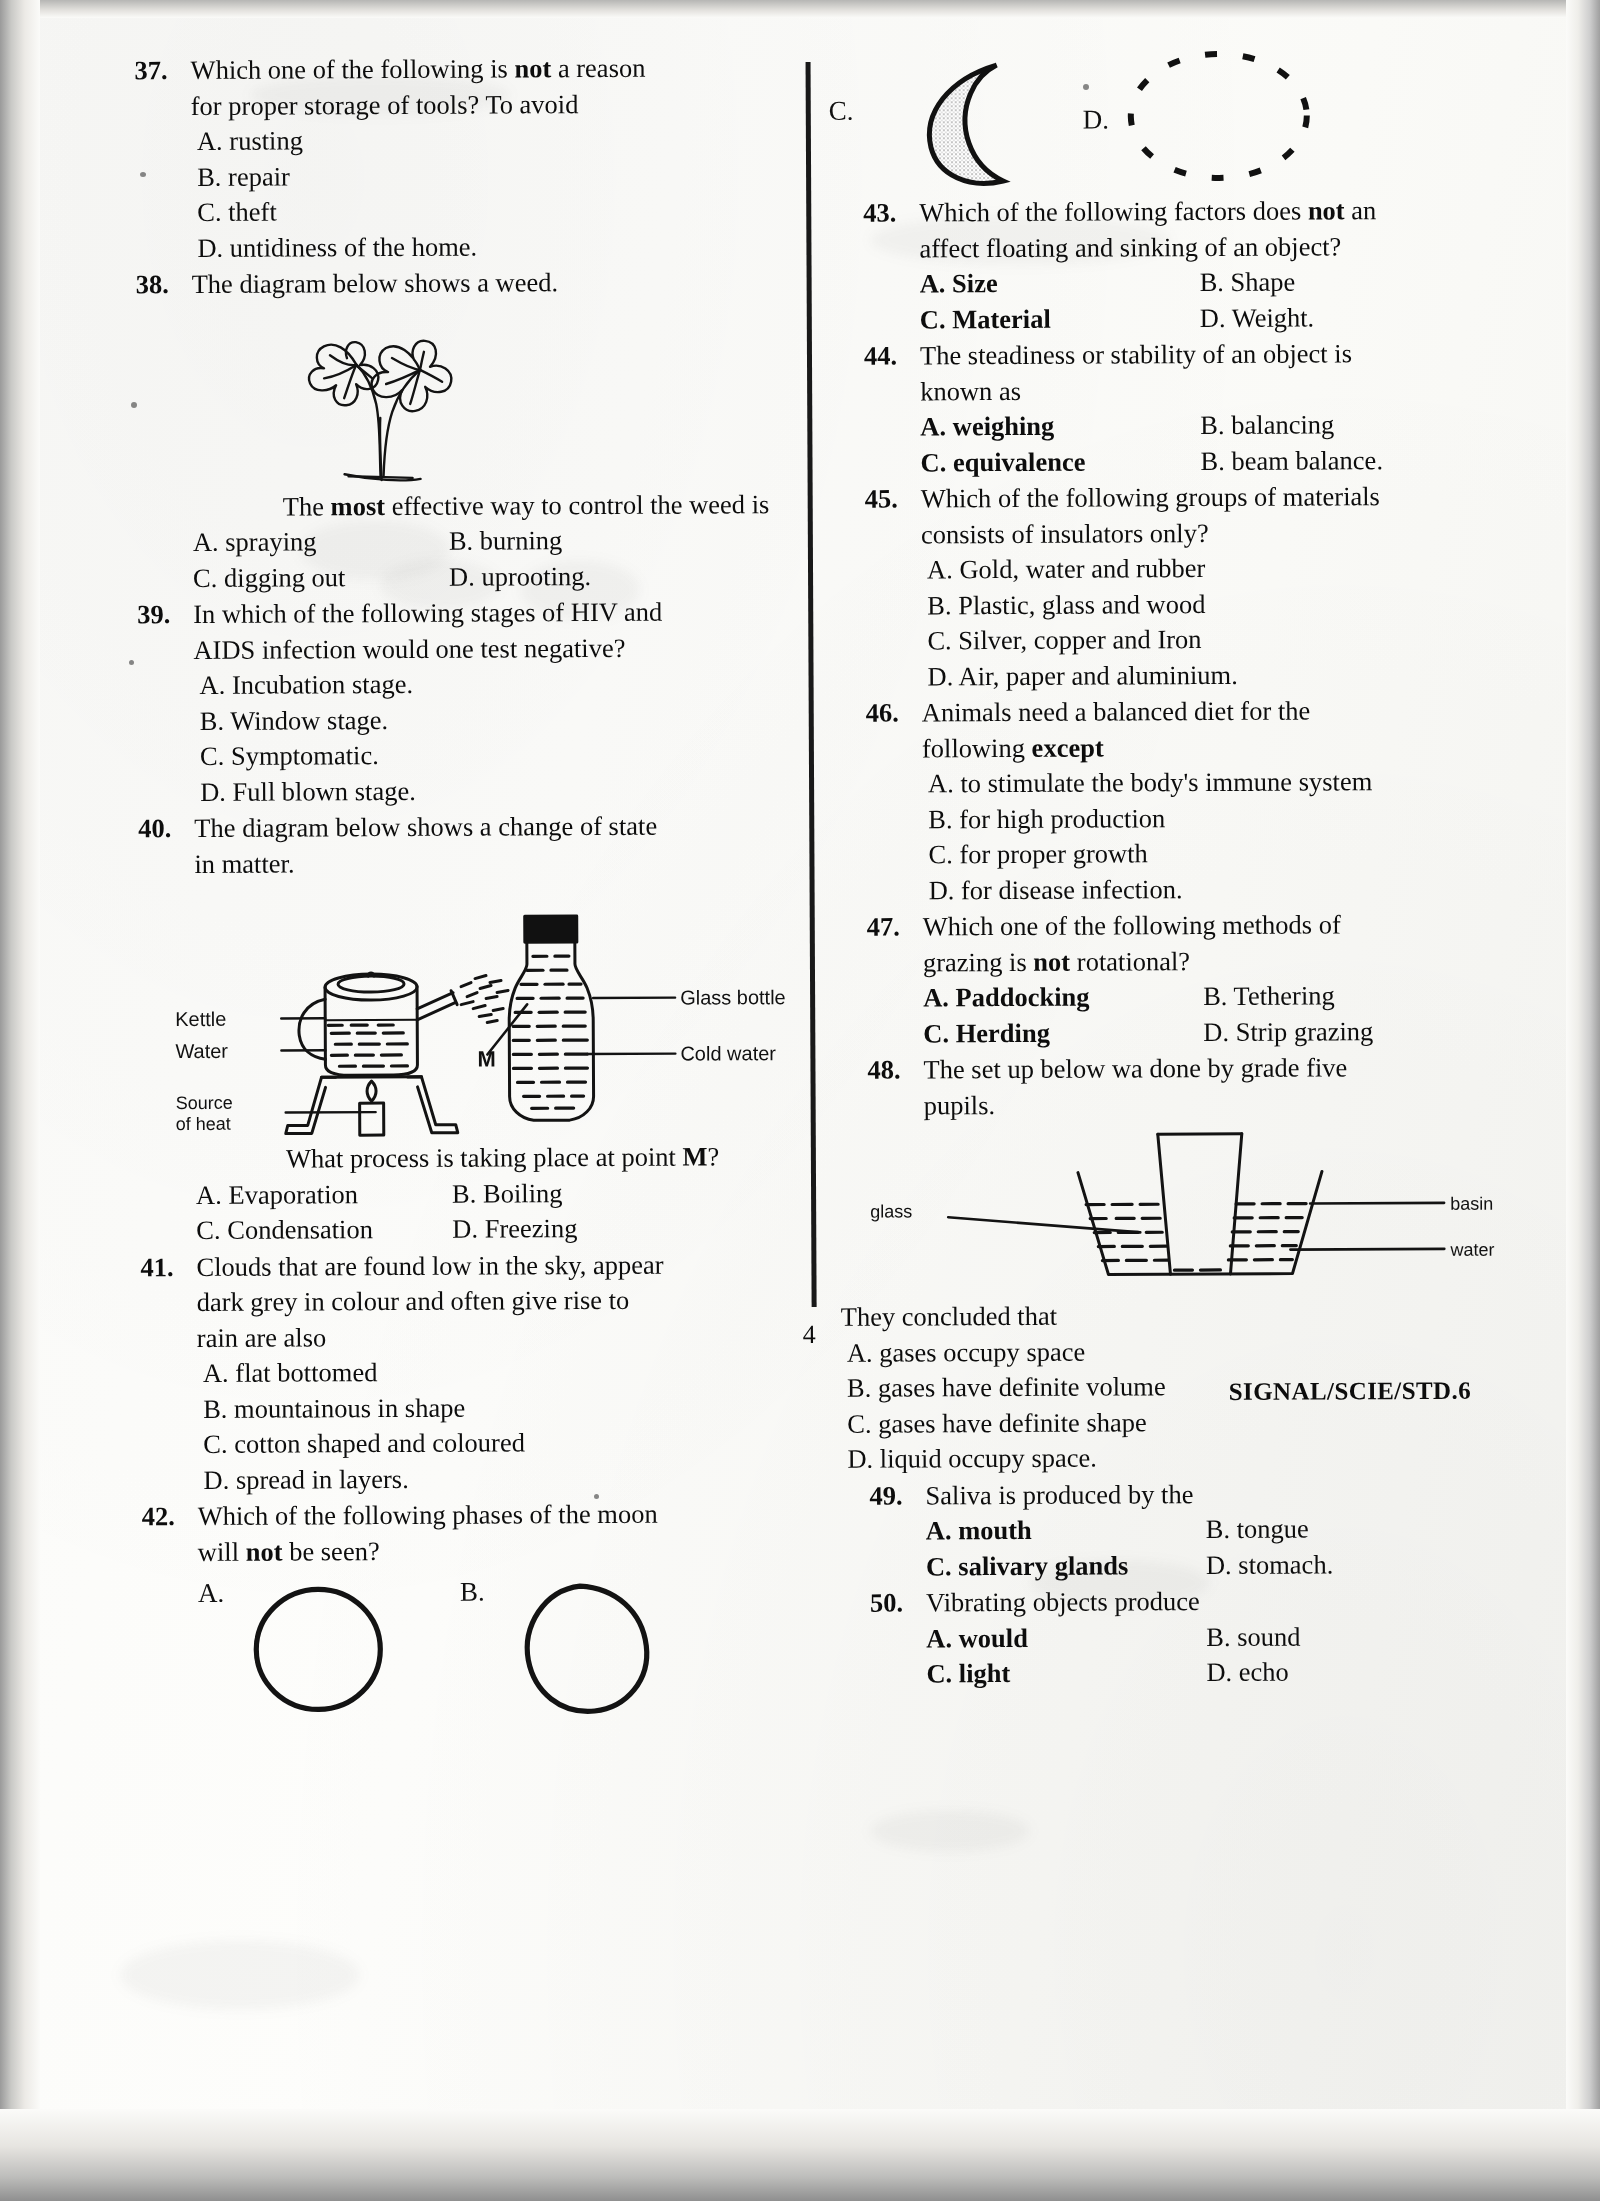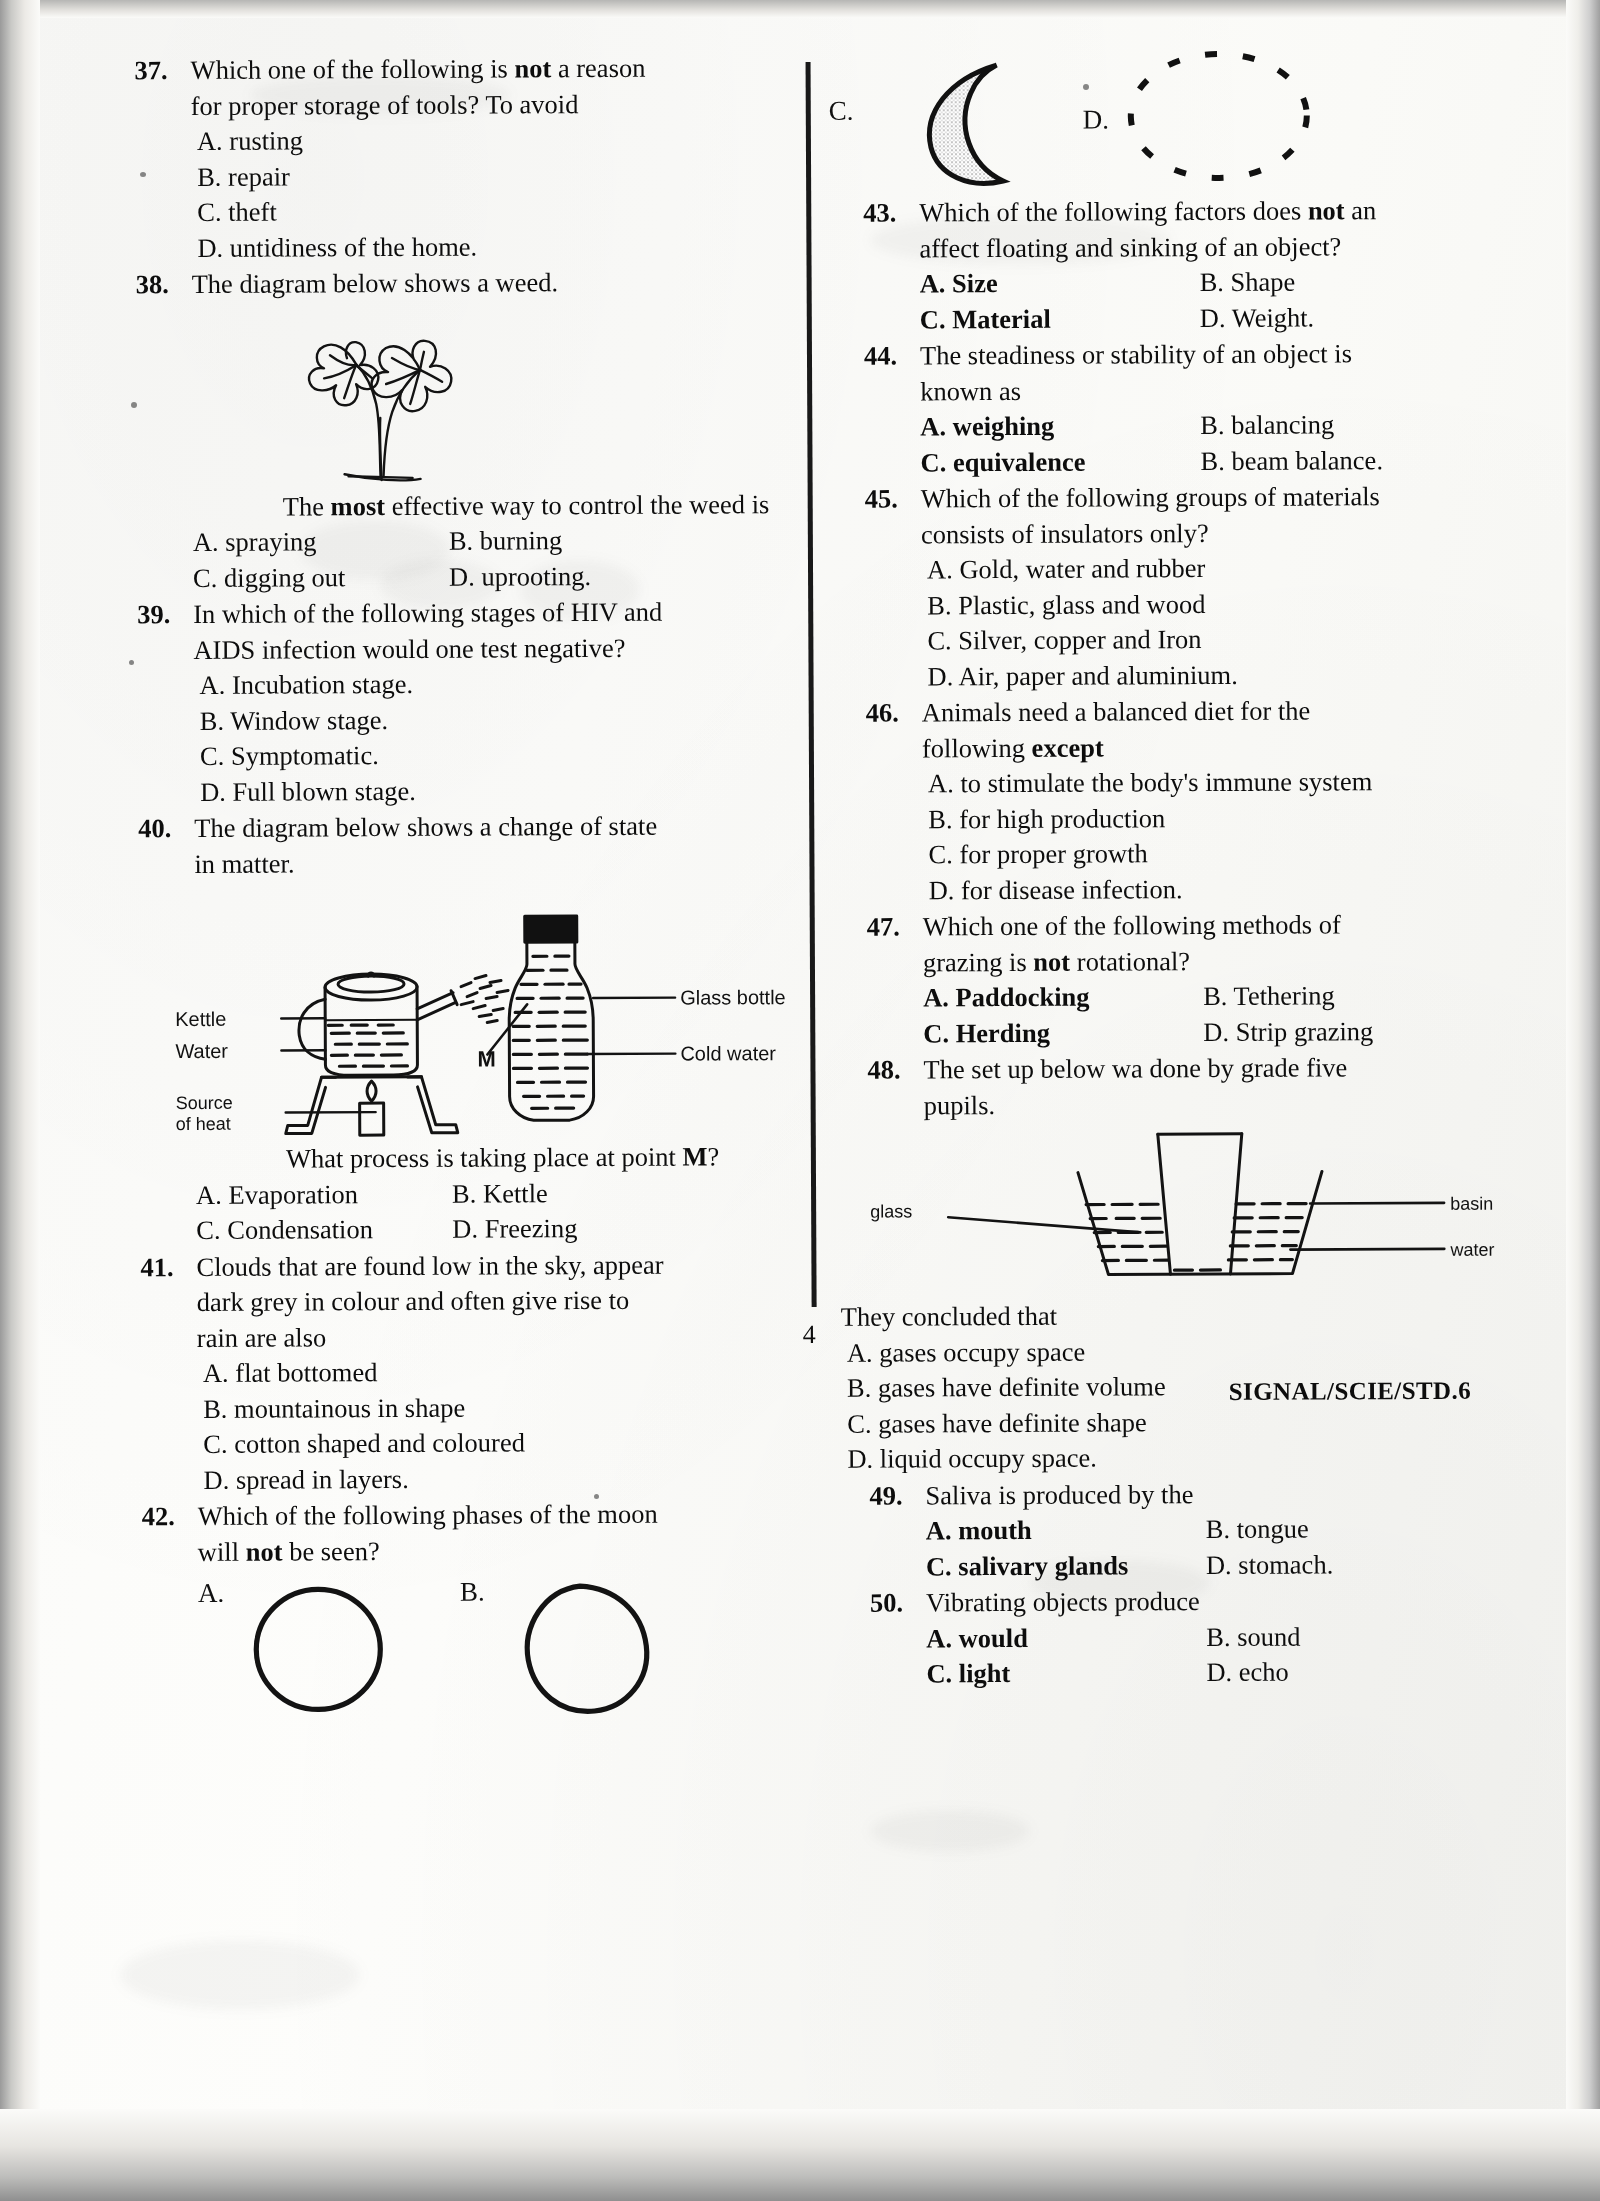--- a/index.html
+++ b/index.html
@@ -347,21 +347,21 @@
             <text class="lbl-s" x="40" y="242">of heat</text>
             <text class="lbl-b" x="342" y="180">M</text>
             <text class="lbl" x="545" y="119">Glass bottle</text>
             <text class="lbl" x="545" y="175">Cold water</text>
           </svg>
         </div>
 
         <span class="plain"><span>What process is taking place at point </span><b class="em">M</b><span>?</span></span>
         <div class="opt-row">
           <span>A. Evaporation</span>
-          <span>B. Kettle</span>
+          <span>B. Boiling</span>
         </div>
         <div class="opt-row">
           <span>C. Condensation</span>
           <span>D. Freezing</span>
         </div>
       </div>
 
       <div class="q">
         <span class="qnum">41.</span>
         <span class="qtext">Clouds that are found low in the sky, appear</span>

